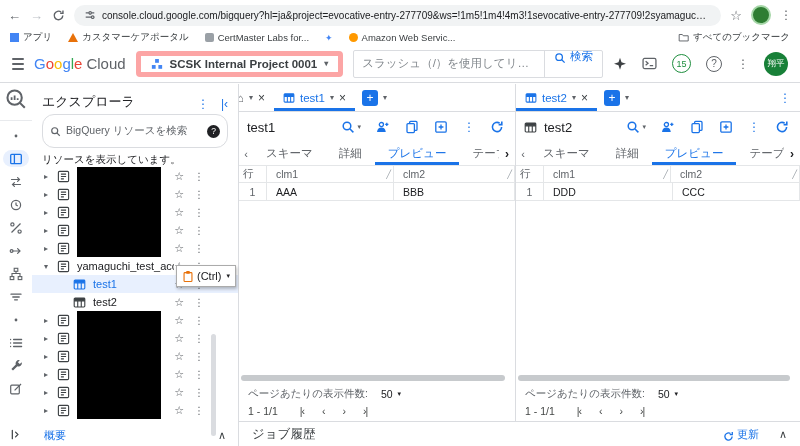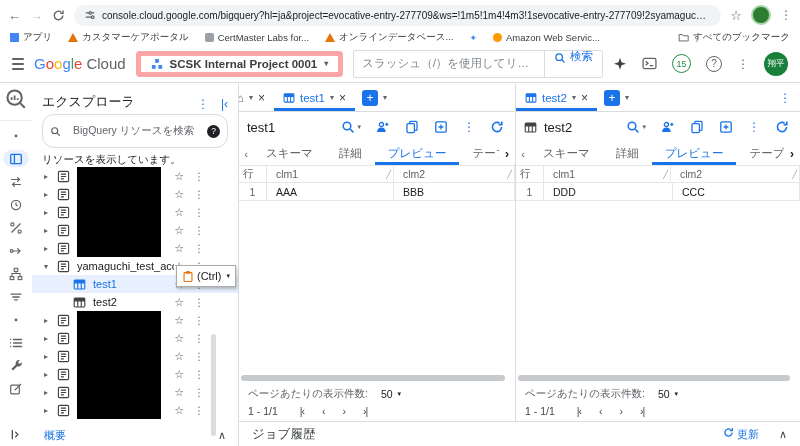--- a/index.html
+++ b/index.html
@@ -53,21 +53,21 @@
   .rail-div { width:32px; height:1px; background:#e8eaed; }
   .rail-btn { width:26px; height:17px; display:flex; align-items:center; justify-content:center; border-radius:9px; flex:none; }
   .rail-btn.sel { background:#e8f0fe; }
   .rail-bottom { margin-top:auto; }
 
   
   .explorer { width:207px; flex:none; border-right:1px solid #dadce0; display:flex; flex-direction:column; position:relative; background:#fff; }
   .exp-header { height:27px; display:flex; align-items:flex-end; padding:0 10px; gap:12px; }
   .exp-title { flex:1; font-size:13px; color:#202124; }
   .exp-blue { color:#1a73e8; font-size:12px; }
-  .exp-search { margin:3px 10px 4px; height:24px; border:1px solid #dadce0; border-radius:12px; display:flex; align-items:center; gap:12px; padding:16px 7px; }
+  .exp-search { margin:3px 10px 4px; height:24px; border:1px solid #dadce0; border-radius:12px; display:flex; align-items:center; gap:5px; padding:16px 7px; }
   .exp-search .ph { flex:1; font-size:10.5px; color:#5f6368; white-space:nowrap; overflow:hidden; }
   .qmark { width:13px; height:13px; border-radius:50%; background:#202124; color:#fff; font-size:8.5px; display:flex; align-items:center; justify-content:center; flex:none; }
   .exp-status { font-size:10.5px; color:#202124; padding:1px 10px 0; }
   .exp-link { font-size:10.5px; color:#1a73e8; padding:2px 10px 3px; }
   .tree { flex:1; overflow:hidden; font-size:11px; color:#202124; }
   .trow { height:18px; display:flex; align-items:center; padding:0 34px 0 12px; }
   .trow .caret { width:13px; font-size:8px; color:#5f6368; flex:none; }
   .trow .ticon { width:14px; margin-right:6px; flex:none; display:flex; }
   .redact { width:84px; height:18px; background:#000; flex:none; }
   .tname { white-space:nowrap; overflow:hidden; }
@@ -125,21 +125,21 @@
   .pager { flex:none; height:37px; padding:2px 0 0 9px; font-size:10.5px; color:#5f6368; }
   .pager .r1 { display:flex; align-items:center; gap:5px; height:16px; }
   .pager .psize { color:#202124; margin-left:8px; }
   .pager .pc { font-size:7px; color:#202124; }
   .pager .r2 { display:flex; align-items:center; gap:18px; height:18px; color:#444746; }
   .pager .rng { margin-right:4px; }
   .pgbtn { letter-spacing:-1px; }
 
   .job-bar { height:25px; flex:none; border-top:1px solid #dadce0; display:flex; align-items:center; padding:0 13px; background:#fff; }
   .job-title { font-size:12.5px; color:#3c4043; flex:1; }
-  .job-refresh { display:flex; align-items:flex-start; gap:3px; color:#1a73e8; font-size:11px; margin-right:20px; }
+  .job-refresh { display:flex; align-items:flex-end; gap:3px; color:#1a73e8; font-size:11px; margin-right:20px; }
   .carat-up { color:#3c4043; font-size:11px; }
 
   
   .paste-tip { position:absolute; left:176px; top:265px; height:22px; background:#fff; border:1px solid #ababab; box-shadow:1px 2px 3px rgba(0,0,0,.25); display:flex; align-items:center; gap:3px; padding:0 5px; z-index:60; font-size:11px; color:#202124; }
   .paste-tip .tipcaret { font-size:7px; color:#202124; margin-left:2px; }
 
   svg { flex:none; display:block; }
 </style>
 </head>
 <body>
@@ -171,24 +171,20 @@
         <i class="bm-ico bm-grid"></i>
         <span>アプリ</span>
       </span>
     <span class="bm">
         <i class="bm-ico bm-tri"></i>
         <span>カスタマーケアポータル</span>
       </span>
     <span class="bm">
         <i class="bm-ico bm-gray"></i>
         <span>CertMaster Labs for...</span>
-      </span>
-    <span class="bm">
-        <i class="bm-ico bm-tri"></i>
-        <span>オンラインデータベース...</span>
       </span>
     <span class="bm bm-spark">✦</span>
     <span class="bm">
         <i class="bm-ico bm-aws"></i>
         <span>Amazon Web Servic...</span>
       </span>
     <span class="bm bm-right">
       <svg width="11" height="11" viewBox="0 0 14 14" fill="none" stroke="#5f6368" stroke-width="1.2">
           <path d="M1.5 3.2h4l1.2 1.6h6.3v6.6H1.5z"></path>
         </svg>

